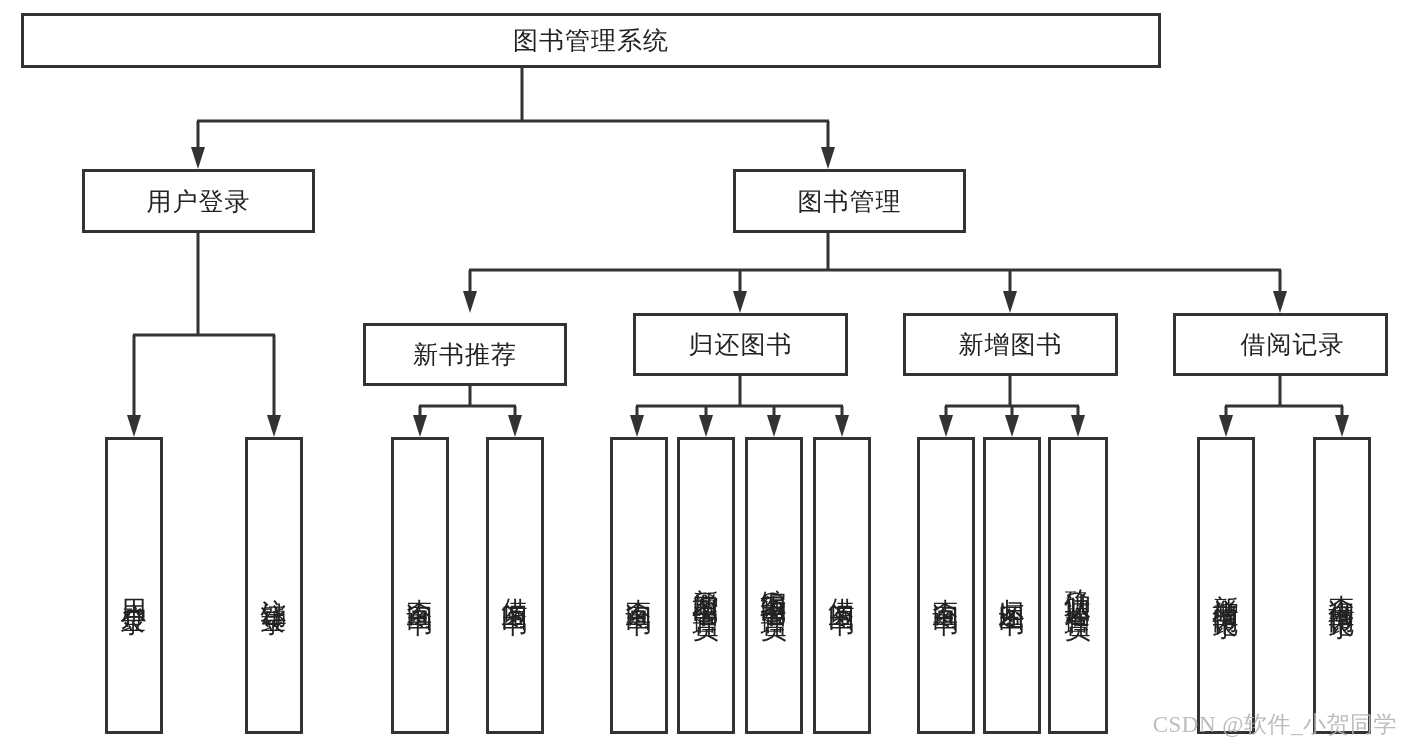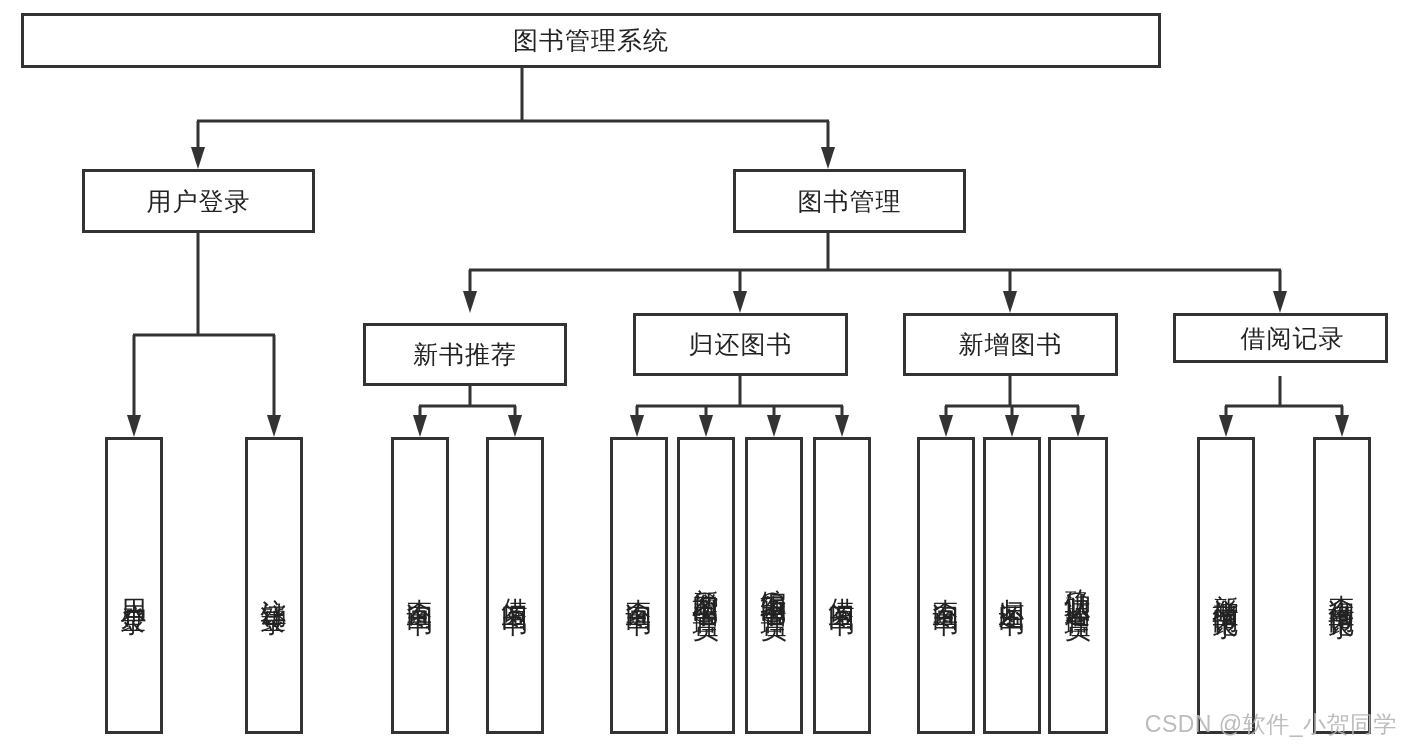--- a/index.html
+++ b/index.html
@@ -46,21 +46,21 @@
   }
   
   .n-root            { left: 21px;   top: 13px;  width: 1140px; height: 55px; }
   
   .n-user-login      { left: 82px;   top: 169px; width: 233px;  height: 64px; }
   .n-book-mgmt       { left: 712px;  top: 169px; width: 233px;  height: 64px; margin-left: 21px; }
   
   .n-new-book-rec    { left: 363px;  top: 313px; width: 204px;  height: 63px; margin-top: 10px; }
   .n-book-borrow     { left: 633px;  top: 313px; width: 215px;  height: 63px; }
   .n-current-borrow  { left: 903px;  top: 313px; width: 215px;  height: 63px; }
-  .n-borrow-records  { left: 1173px; top: 313px; width: 215px;  height: 50px; padding-left: 24px; }
+  .n-borrow-records  { left: 1173px; top: 313px; width: 215px;  height: 63px; padding-left: 24px; }
   
   .leaf { top: 437px; width: 58px; height: 297px; }
   .n-leaf-user-login     { left: 105px; }
   .n-leaf-logout         { left: 245px; }
   .n-leaf-query-rec      { left: 391px; }
   .n-leaf-borrow-rec     { left: 486px; }
   .n-leaf-query-borrow   { left: 610px; }
   .n-leaf-add-book       { left: 677px; }
   .n-leaf-edit-book      { left: 745px; }
   .n-leaf-borrow-borrow  { left: 813px; }
@@ -73,20 +73,21 @@
   .watermark {
     position: absolute;
     right: 8px;
     top: 709px;
     font-size: 23px;
     color: #b5b5b5;
     opacity: 0.9;
     letter-spacing: 0.5px;
     z-index: 5;
     white-space: nowrap;
+    font-family: Liberation Serif, serif;
   }
 </style>
 </head>
 <body>
 
 <div class="stage">
 
   <svg class="connectors" viewBox="0 0 1405 747" xmlns="http://www.w3.org/2000/svg">
     <g stroke="#333333" stroke-width="3" fill="none">
 

